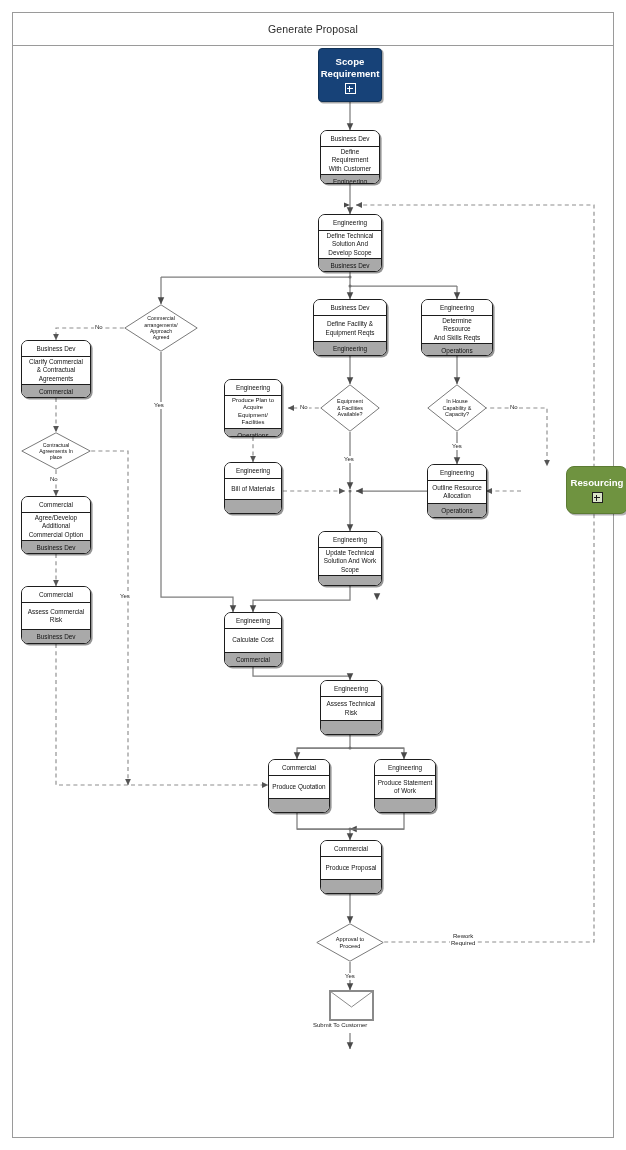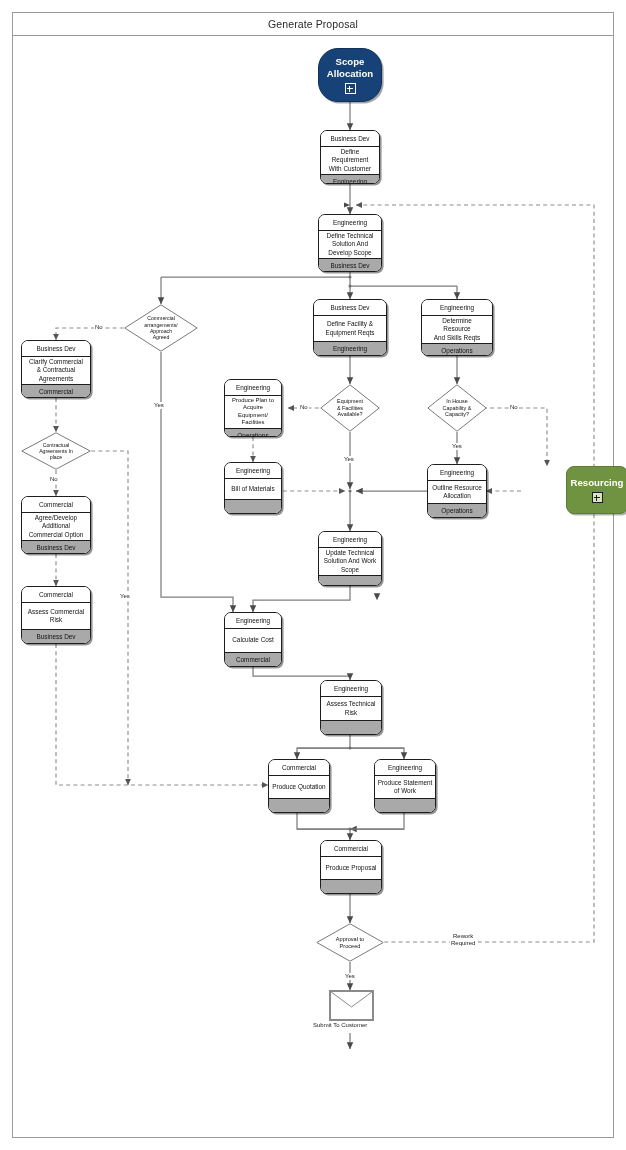--- a/index.html
+++ b/index.html
@@ -10,21 +10,21 @@
     color:#1a1a1a;
   }
   #canvas{position:absolute;left:0;top:0;width:626px;height:1150px;}
 
   
   .frame{
     position:absolute;left:12px;top:12px;width:602px;height:1126px;
     border:1px solid #9a9a9a;background:#fff;box-sizing:border-box;
   }
   .frame-title{
-    position:absolute;left:12px;top:12px;width:602px;height:24px;
+    position:absolute;left:12px;top:12px;width:602px;height:34px;
     border:1px solid #9a9a9a;border-bottom:1px solid #9a9a9a;
     box-sizing:border-box;background:#fff;
     display:flex;align-items:center;justify-content:center;
     font-size:10.5px;color:#2a2a2a;letter-spacing:.1px;
   }
 
   
   #wires{position:absolute;left:0;top:0;width:626px;height:1150px;overflow:visible;}
 
   
@@ -50,21 +50,21 @@
   .proc .ftr{
     height:13px;flex:0 0 13px;background:#a9a9a9;
     border-top:1px solid #1d1d1d;
     display:flex;align-items:center;justify-content:center;
     font-size:6.4px;color:#121212;white-space:nowrap;
   }
   .proc.no-ftr-text .ftr{color:transparent;}
 
   
   .term{
-    background:#174278;border:1.4px solid #0f3157;border-radius:20px;
+    background:#174278;border:1.4px solid #0f3157;border-radius:4px;
     box-shadow:1.6px 1.6px 0 rgba(0,0,0,.35);
     display:flex;flex-direction:column;align-items:center;
     justify-content:center;color:#ffffff;font-weight:bold;
     font-size:9.6px;line-height:11.5px;text-align:center;
   }
   .term .lbl{padding:0 2px;}
   .plusbox{
     margin-top:4px;width:9px;height:9px;border:1px solid #ffffff;
     background:#174278;position:relative;
   }
@@ -221,21 +221,21 @@
       <circle cx="350" cy="829" r="1.5"></circle>
     </g>
 
     <g fill="#4a4a4a">
       <path d="M350,205 l-6,-2.6 l0,5.2 z"></path>
     </g>
   </svg>
 
   <div class="node term" style="left:318px;top:48px;width:64px;height:54px;">
     <div class="lbl">Scope</div>
-    <div class="lbl">Allocation</div>
+    <div class="lbl">Requirement</div>
     <div class="plusbox"></div>
   </div>
 
   <div class="node proc" style="left:320px;top:130px;width:60px;height:54px;">
     <div class="hdr">Business Dev</div>
     <div class="bdy" style="white-space:pre-line">Define
 Requirement
 With Customer</div>
     <div class="ftr">Engineering</div>
   </div>

